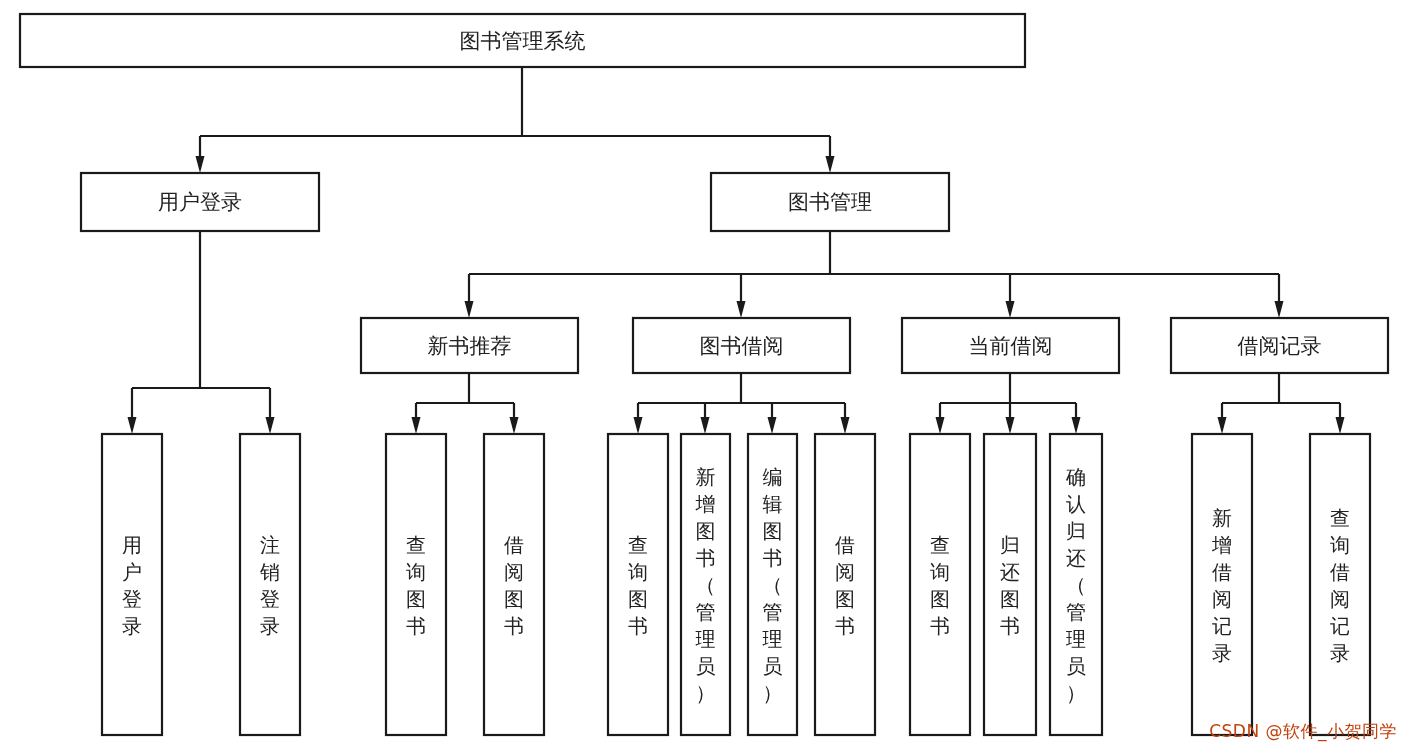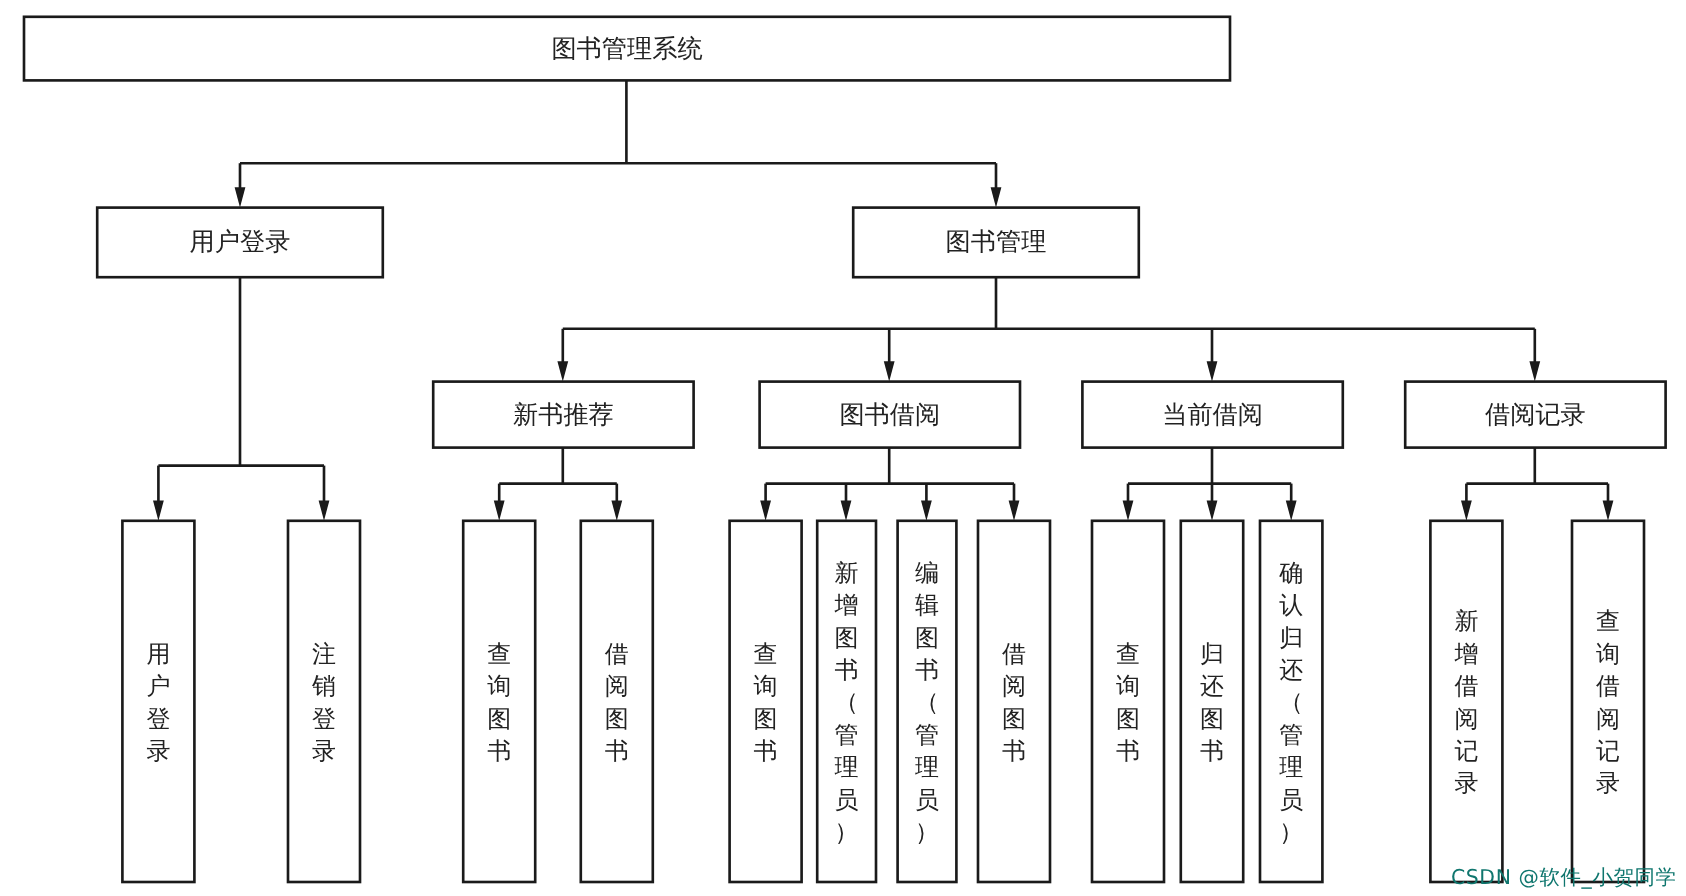--- a/index.html
+++ b/index.html
@@ -51,21 +51,21 @@
     stroke-linecap: butt;
   }
   .arrow-head {
     fill: #1a1a1a;
     stroke: none;
   }
   .watermark {
     position: absolute;
     right: 8px;
     bottom: 4px;
-    color: #0f766e;
+    color: #c2410c;
     font-size: 17px;
     font-family: "DejaVu Sans", "Liberation Sans", sans-serif;
     white-space: nowrap;
     letter-spacing: 0.5px;
     user-select: none;
   }
 </style>
 </head>
 <body>
 

